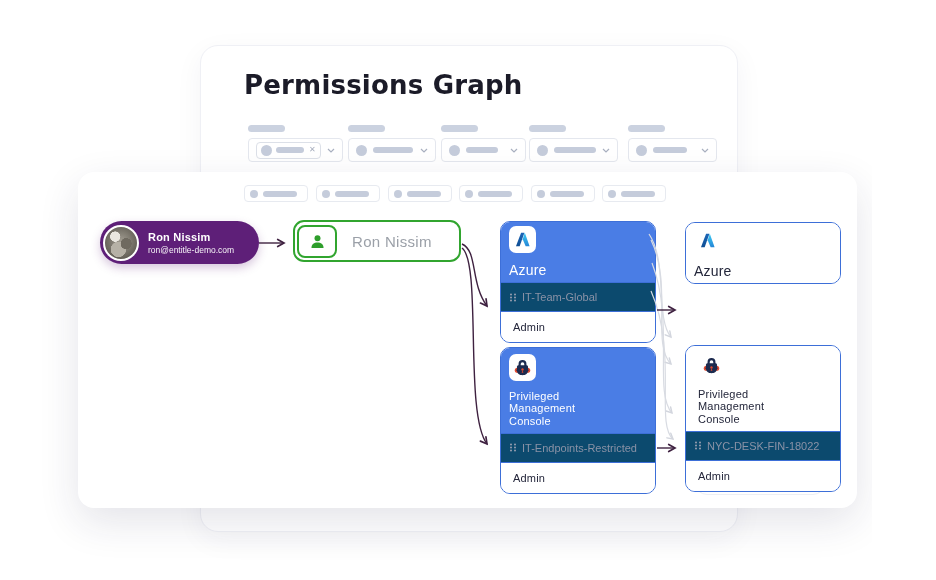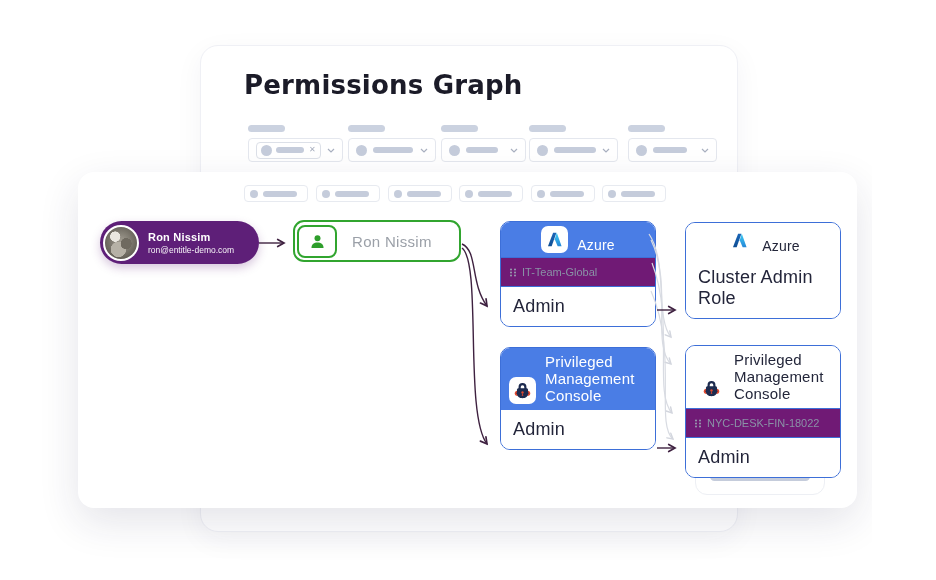--- a/index.html
+++ b/index.html
@@ -46,32 +46,32 @@
   
   .id-node{position:absolute;left:215px;top:48px;width:168px;height:42px;box-sizing:border-box;
            border:2.5px solid #31A52F;border-radius:11px;background:#fff;display:flex;align-items:center;}
   .id-icon-box{width:40px;height:33px;margin:2px;border:2.5px solid #31A52F;border-radius:8px;
                box-sizing:border-box;display:flex;align-items:center;justify-content:center;}
   .id-label{margin-left:13px;font-size:15px;color:#9BA0A8;letter-spacing:.3px;}
 
   
   .node{position:absolute;width:156px;box-sizing:border-box;border:1.5px solid #3D6FD8;border-radius:10px;
         background:#fff;overflow:hidden;z-index:2;}
-  .node-header{display:flex;align-items:flex-end;gap:9px;padding:4px 8px;min-height:27px;}
+  .node-header{display:flex;align-items:flex-start;gap:9px;padding:4px 8px;min-height:27px;flex-direction:column;}
   .node-header.center{justify-content:center;}
   .node-header.highlight{background:#4A7DE5;color:#fff;}
   .node-header.plain{background:#fff;color:#23263A;}
   .app-chip{width:27px;height:27px;border-radius:7px;background:#fff;flex:none;
             display:flex;align-items:center;justify-content:center;}
   .app-name{font-size:14px;letter-spacing:.2px;}
-  .app-name.multi{font-size:15px;line-height:1.12;max-width:96px;}
-  .node-resource{display:flex;align-items:center;gap:5px;background:#701a75;
+  .app-name.multi{font-size:11px;line-height:1.12;max-width:96px;}
+  .node-resource{display:flex;align-items:center;gap:5px;background:#0c4a6e;
                  border-top:1.5px solid #3D6FD8;border-bottom:1.5px solid #3D6FD8;
                  padding:8px 8px;font-size:11px;color:#8A92A6;white-space:nowrap;overflow:hidden;}
-  .node-role{padding:9px 12px;font-size:18px;color:#23253A;background:#fff;letter-spacing:.2px;}
+  .node-role{padding:9px 12px;font-size:11px;color:#23253A;background:#fff;letter-spacing:.2px;}
 
   .sk-under{position:absolute;left:617px;top:285px;width:128px;height:36px;border:1px solid #EDEFF4;
             border-radius:12px;z-index:1;display:flex;align-items:center;justify-content:center;}
   .sk-under .sk-bar{width:100px;height:9px;border-radius:5px;}
 
   .edges{position:absolute;left:0;top:0;width:936px;height:580px;pointer-events:none;z-index:6;}
 </style>
 </head>
 <body>
 
@@ -237,39 +237,51 @@
     <div class="node" style="left:607px;top:50px">
       <div class="node-header plain center">
         <span class="app-chip">
           <svg width="17" height="17" viewBox="0 0 96 96">
             <path d="M40 10h19L32 86H11z" fill="url(#az1)"></path>
             <path d="M61 10l27 76H66L49 46z" fill="url(#az2)"></path>
           </svg>
         </span>
         <span class="app-name">Azure</span>
       </div>
-      <div class="node-role">Cluster Admin Role</div>
     </div>
 
     <div class="node" style="left:422px;top:175px">
       <div class="node-header highlight" style="padding:6px 8px">
         <span class="app-chip">
           <svg width="19" height="19" viewBox="0 0 48 48">
             <circle cx="11" cy="31" r="6.5" fill="#E2492F"></circle>
               <circle cx="37" cy="31" r="6.5" fill="#E2492F"></circle>
             <circle cx="11" cy="31" r="2.4" fill="#1D2B4F"></circle>
               <circle cx="37" cy="31" r="2.4" fill="#1D2B4F"></circle>
             <path d="M24 5a10 10 0 0 0-10 10v6h5.5v-6a4.5 4.5 0 0 1 9 0v6H34v-6A10 10 0 0 0 24 5z" fill="#1D2B4F"></path>
             <path d="M14 18h20c2.2 0 4 1.8 4 4v9c0 8.3-6.2 12.5-14 12.5S10 39.3 10 31v-9c0-2.2 1.8-4 4-4z" fill="#1D2B4F"></path>
             <circle cx="24" cy="29" r="3" fill="#E2492F"></circle>
               <path d="M24 31l-2.2 6.5h4.4z" fill="#E2492F"></path>
           </svg>
         </span>
         <span class="app-name multi">Privileged Management Console</span>
       </div>
+      <div class="node-resource">
+        <svg width="8" height="9" viewBox="0 0 8 9">
+            <g fill="#98A0B0">
+              <circle cx="2" cy="1.5" r="1"></circle>
+              <circle cx="6" cy="1.5" r="1"></circle>
+              <circle cx="2" cy="4.5" r="1"></circle>
+              <circle cx="6" cy="4.5" r="1"></circle>
+              <circle cx="2" cy="7.5" r="1"></circle>
+              <circle cx="6" cy="7.5" r="1"></circle>
+            </g>
+          </svg>
+        <span>IT-Endpoints-Restricted</span>
+      </div>
       <div class="node-role">Admin</div>
     </div>
 
     <div class="node" style="left:607px;top:173px">
       <div class="node-header plain" style="padding:6px 8px 6px 12px">
         <span class="app-chip">
           <svg width="19" height="19" viewBox="0 0 48 48">
             <circle cx="11" cy="31" r="6.5" fill="#E2492F"></circle>
               <circle cx="37" cy="31" r="6.5" fill="#E2492F"></circle>
             <circle cx="11" cy="31" r="2.4" fill="#1D2B4F"></circle>

